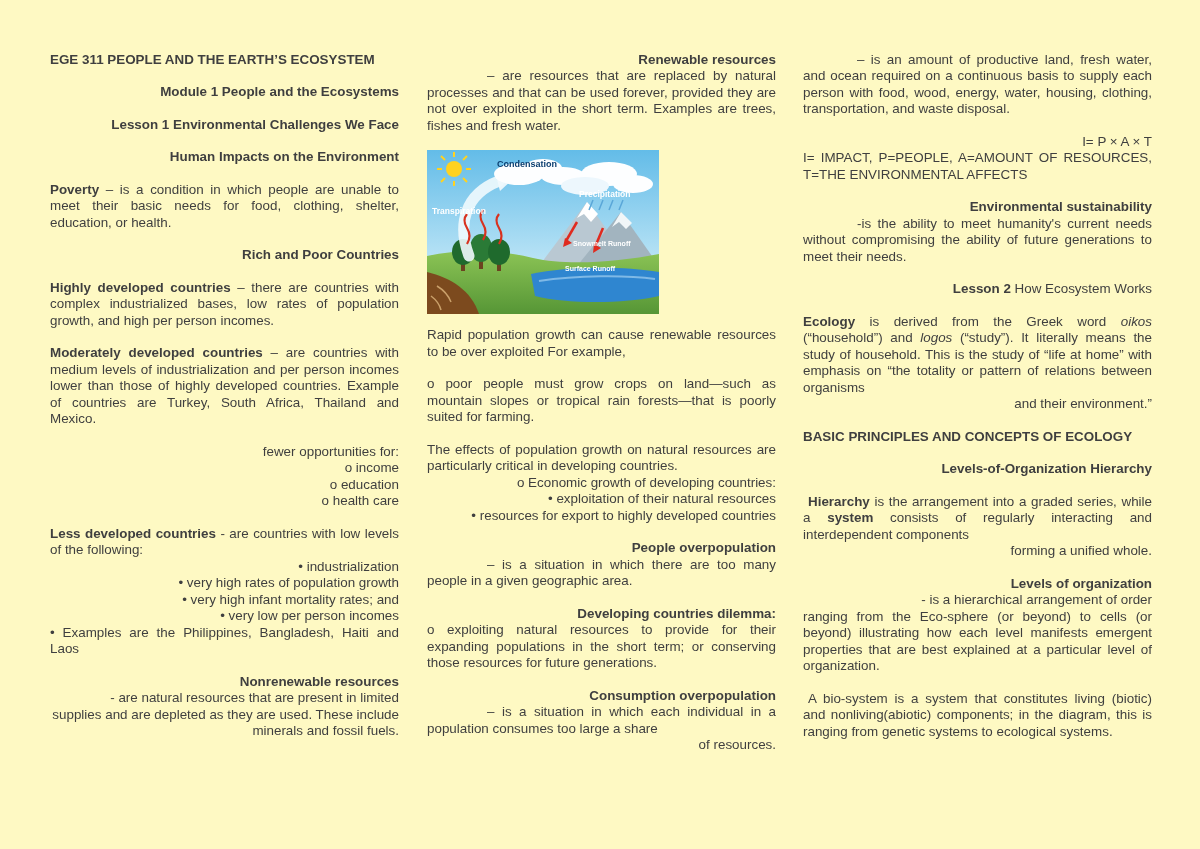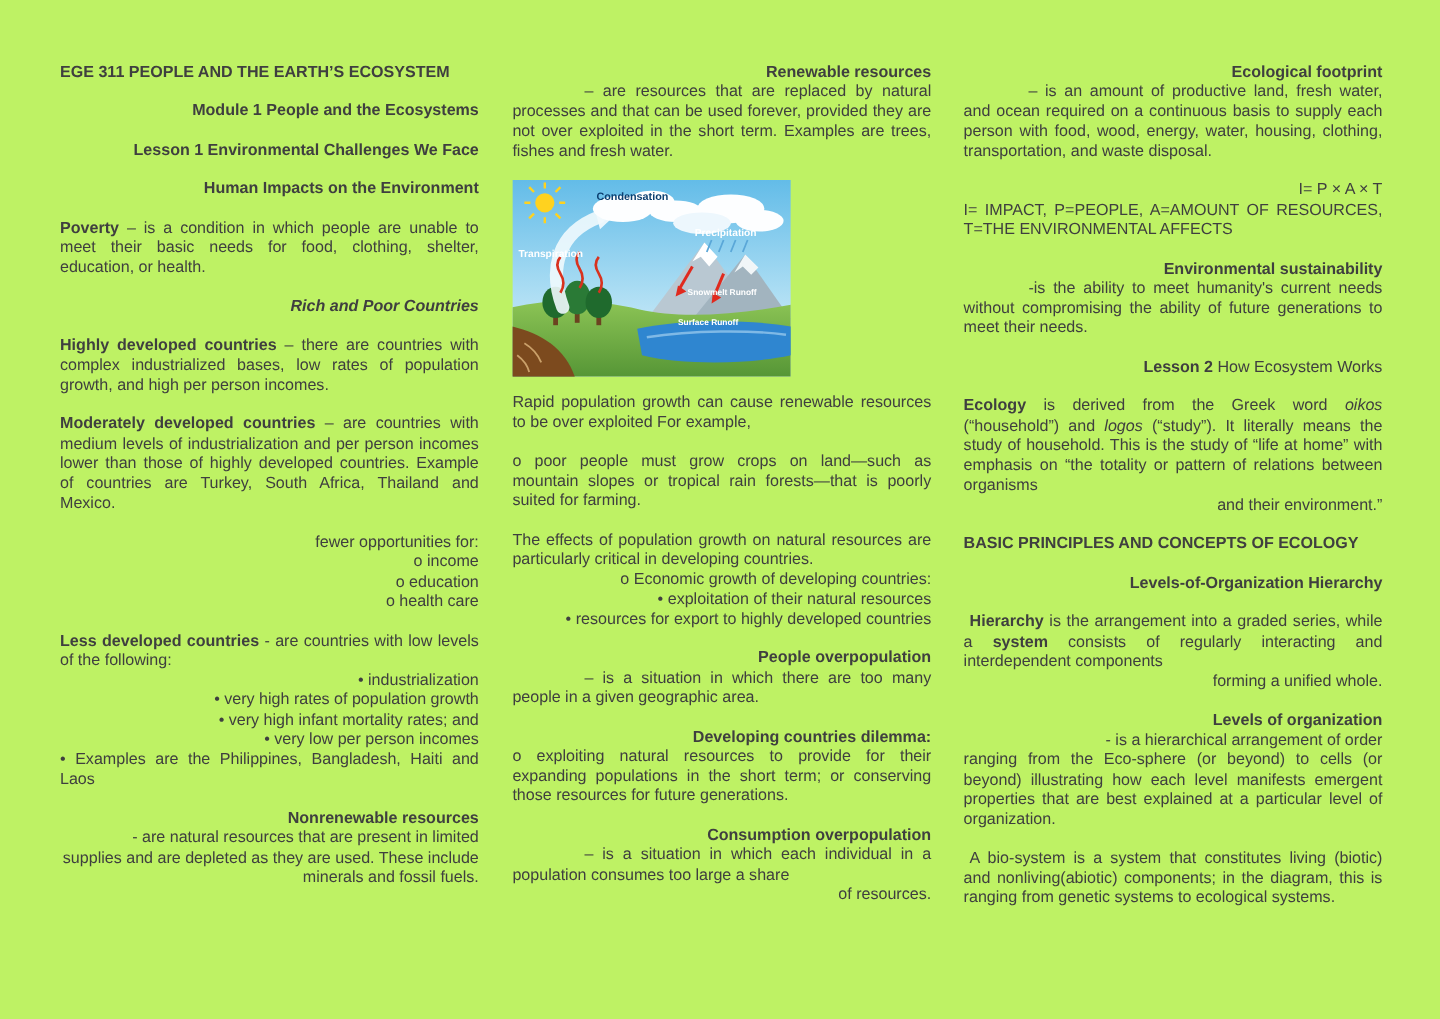--- a/index.html
+++ b/index.html
@@ -1,29 +1,29 @@
 <!DOCTYPE html>
 <html><head>
 <meta charset="utf-8">
 <style>
   html,body{margin:0;padding:0;}
   body{
     width:1200px;height:849px;background:#ffffff;
     font-family:"Liberation Sans","DejaVu Sans",sans-serif;
     font-size:13.4px;line-height:1.23;color:#3f3f3f;overflow:hidden;
   }
-  .page{position:relative;width:1200px;height:849px;background:#bef264;}
+  .page{position:relative;width:1200px;height:849px;background:#fef9c3;}
   .col{position:absolute;top:52px;width:349px;}
   .col1{left:50px;}
   .col2{left:427px;}
   .col3{left:803px;}
   p{margin:0;text-align:right;}
   .blk{margin:0 0 16px;}
   .b{font-weight:700;}
-  .bi{font-weight:700;font-style:italic;}
+  .bi{font-weight:700;}
   .i{font-style:italic;}
   .j{text-align:justify;}
   .ind60{text-indent:60px;}
   .ind54{text-indent:54px;}
   .ind46{text-indent:46px;}
   .ind5{text-indent:5px;}
   .gapx{}
   .figure-wrap{margin:5px 0 13px;text-align:left;}
   svg{display:inline-block;vertical-align:top;}
 </style>
@@ -183,21 +183,20 @@
 
     <div class="blk">
       <p class="b">Consumption overpopulation</p>
       <p class="j ind60">– is a situation in which each individual in a population consumes too large a share</p>
       <p>of resources.</p>
     </div>
   </section>
 
   <section class="col col3">
     <div class="blk">
-      <p class="b">Ecological footprint</p>
       <p class="j ind54">– is an amount of productive land, fresh water, and ocean required on a continuous basis to supply each person with food, wood, energy, water, housing, clothing, transportation, and waste disposal.</p>
     </div>
 
     <div class="blk">
       <p>I= P × A × T</p>
       <p class="j">I= IMPACT, P=PEOPLE, A=AMOUNT OF RESOURCES, T=THE ENVIRONMENTAL AFFECTS</p>
     </div>
 
     <div class="blk">
       <p class="b">Environmental sustainability</p>

